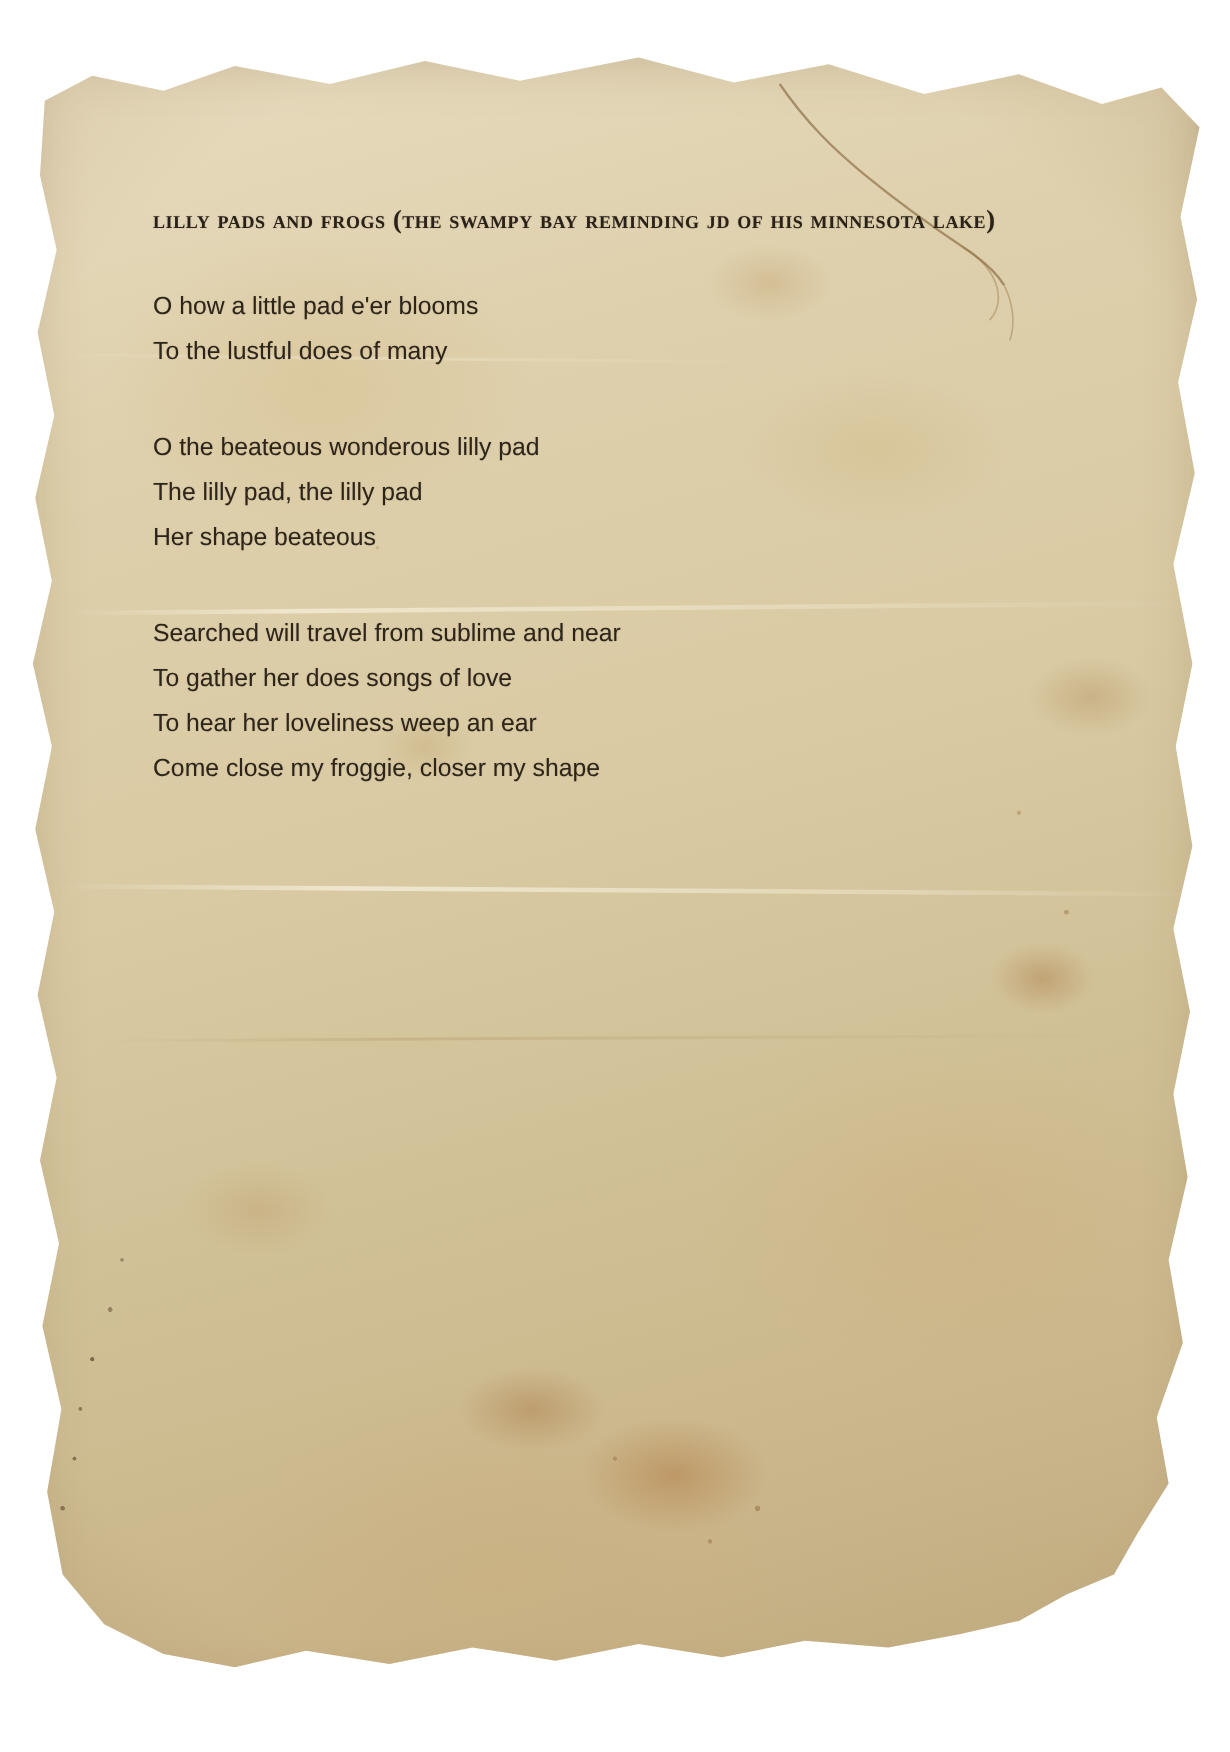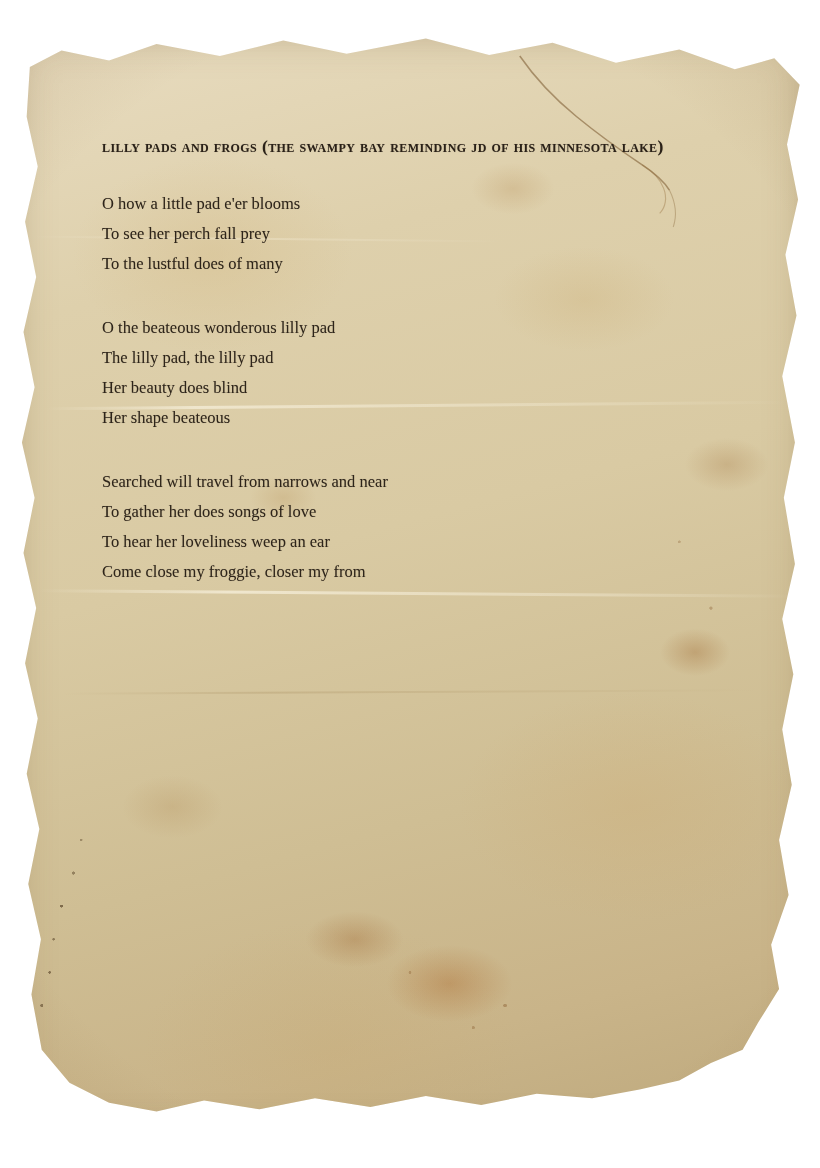--- a/index.html
+++ b/index.html
@@ -129,21 +129,21 @@
     color: #2a2118;
     margin: 0 0 26px 0;
     max-width: 600px;
     text-shadow: 0 0 1px rgba(50,38,24,0.25);
   }
 
   .stanza {
     margin: 0 0 34px 0;
   }
   .line {
-    font-family: Liberation Serif, serif;
+    font-family: Liberation Sans, sans-serif;
     font-size: 16.5px;
     line-height: 30px;
     color: #2d241a;
     white-space: pre;
     text-shadow: 0 0 1px rgba(50,38,24,0.18);
   }
 </style>
 </head>
 <body>
 
@@ -162,34 +162,32 @@
       <path d="M186,112 C196,118 204,126 208,136 C212,146 210,156 204,162" fill="none" stroke="rgba(150,112,62,0.40)" stroke-width="1.2"></path>
       <path d="M214,138 C220,150 222,164 218,176" fill="none" stroke="rgba(130,94,48,0.35)" stroke-width="1.1"></path>
     </svg>
 
     <div class="content">
 
       <h1 class="poem-title">LILLY PADS AND FROGS (THE SWAMPY BAY REMINDING JD OF HIS MINNESOTA LAKE)</h1>
 
       <div class="stanza">
         <div class="line">O how a little pad e'er blooms</div>
-        <div class="line">To see her perch fall prey</div>
         <div class="line">To the lustful does of many</div>
       </div>
 
       <div class="stanza">
         <div class="line">O the beateous wonderous lilly pad</div>
         <div class="line">The lilly pad, the lilly pad</div>
-        <div class="line">Her beauty does blind</div>
         <div class="line">Her shape beateous</div>
       </div>
 
       <div class="stanza">
-        <div class="line">Searched will travel from narrows and near</div>
+        <div class="line">Searched will travel from sublime and near</div>
         <div class="line">To gather her does songs of love</div>
         <div class="line">To hear her loveliness weep an ear</div>
-        <div class="line">Come close my froggie, closer my from</div>
+        <div class="line">Come close my froggie, closer my shape</div>
       </div>
 
     </div>
   </div>
 
 </div>
 
 </body></html>

